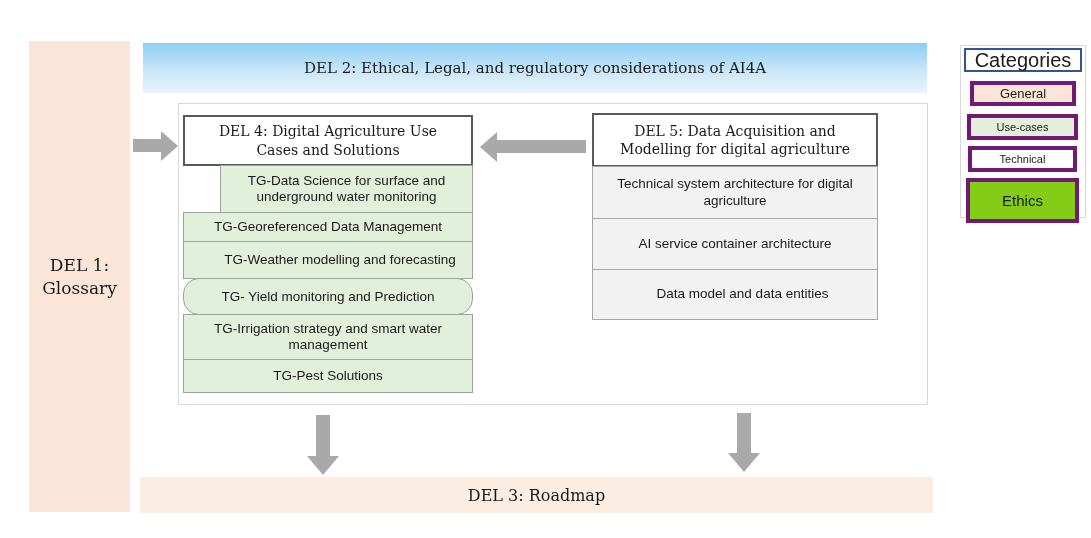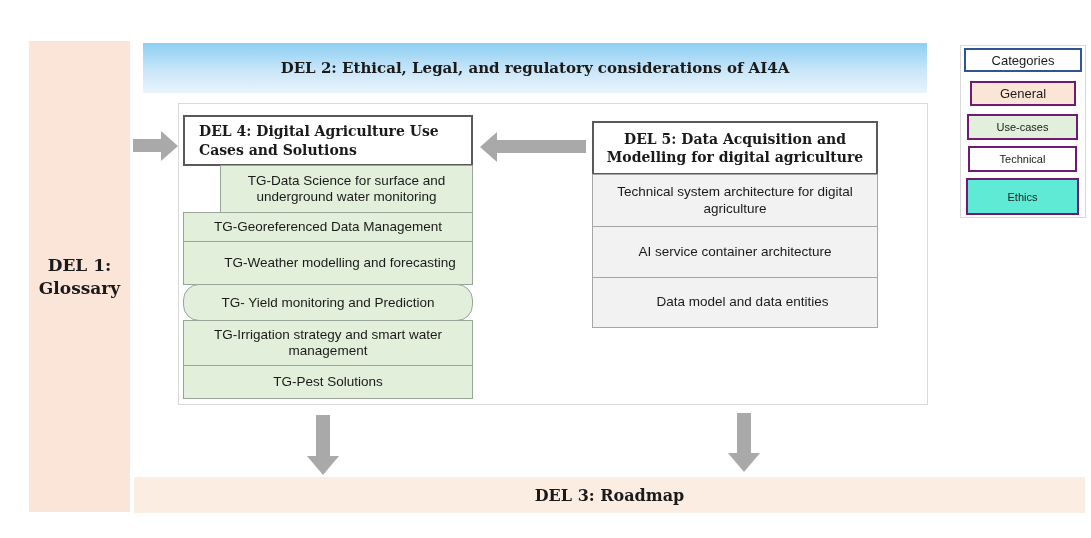--- a/index.html
+++ b/index.html
@@ -2,21 +2,21 @@
 <html><head>
 <meta charset="utf-8">
 <style>
   * { margin:0; padding:0; box-sizing:border-box; }
   html,body { background:#ffffff; }
   body { font-family:"Liberation Sans", sans-serif; color:#1a1a1a; }
   .stage {
     position:relative; width:1091px; height:538px; background:#ffffff;
     overflow:hidden;
   }
-  .slab { font-family:"DejaVu Serif", serif; font-weight:bold; }
+  .slab { font-family:"DejaVu Serif", serif; font-weight:normal; }
 
   
   .del1 {
     position:absolute; left:29px; top:41px; width:101px; height:471px;
     background:#fae5d8; display:flex; align-items:center; justify-content:center;
     text-align:center; font-size:17px; line-height:1.35; white-space:pre-line;
   }
 
   
   .del2 {
@@ -29,76 +29,76 @@
   
   .main-box {
     position:absolute; left:178px; top:103px; width:750px; height:302px;
     background:#ffffff; border:1px solid #d9d9d9;
   }
 
   
   .del4 { position:absolute; left:183px; top:115px; width:290px; }
   .del4 .hdr {
     border:2px solid #595959; background:#ffffff; height:51px;
-    display:flex; align-items:center; justify-content:center; text-align:left;
+    display:flex; align-items:center; justify-content:center; text-align:center;
     font-size:14px; line-height:1.3; padding:0 14px;
   }
   .del4 .cell {
     background:#e2efda; border:1px solid #9aa59a; margin-top:-1px;
     display:flex; align-items:center; justify-content:center; text-align:center;
     font-size:13.5px; line-height:1.18; padding:0 12px;
   }
   .del4 .cell:nth-of-type(2) { height:48px;margin-left:37px; }
   .del4 .cell:nth-of-type(3) { height:30px; }
-  .del4 .cell:nth-of-type(4) { height:44px;padding-left:36px; }
+  .del4 .cell:nth-of-type(4) { height:38px;padding-left:36px; }
   .del4 .cell:nth-of-type(5) { height:37px;border-radius:16px; }
   .del4 .cell:nth-of-type(6) { height:46px; }
   .del4 .cell:nth-of-type(7) { height:34px; }
 
   
   .del5 { position:absolute; left:592px; top:113px; width:286px; }
   .del5 .hdr {
     border:2px solid #595959; background:#ffffff; height:54px;
     display:flex; align-items:center; justify-content:center; text-align:center;
-    font-size:14px; line-height:1.3; padding:0 10px;margin-top:8px;
+    font-size:14px; line-height:1.3; padding:0 10px;
   }
   .del5 .cell {
     background:#f2f2f2; border:1px solid #a6a6a6; margin-top:-1px;
     display:flex; align-items:center; justify-content:center; text-align:center;
     font-size:13.5px; line-height:1.25; padding:0 12px;
   }
   .del5 .cell:nth-of-type(2) { height:53px; }
   .del5 .cell:nth-of-type(3) { height:52px; }
   .del5 .cell:nth-of-type(4) { height:51px;padding-left:27px; }
 
   
   .del3 {
-    position:absolute; left:134px; top:477px; width:951px; height:36px;
+    position:absolute; left:140px; top:477px; width:793px; height:36px;
     background:#fcede3; display:flex; align-items:center; justify-content:center;
     font-size:16px;
   }
 
   
   .legend {
     position:absolute; left:960px; top:45px; width:126px; height:173px;
     background:#ffffff; border:1px solid #d9d9d9;
   }
   .legend .title {
     position:absolute; left:3px; top:2px; width:118px; height:24px;
     border:2px solid #2f5597; background:#ffffff;
-    display:flex; align-items:center; justify-content:center; font-size:13px;
+    display:flex; align-items:center; justify-content:center; font-size:20px;
   }
   .lg-item {
-    position:absolute; border:2px solid #701a75;
+    position:absolute; border:4px solid #701a75;
     display:flex; align-items:center; justify-content:center;
   }
   .lg-general  { left:9px;  top:35px;  width:106px; height:25px; background:#fbe5d6; font-size:13px; }
   .lg-usecases { left:6px;  top:68px;  width:111px; height:26px; background:#e2efda; font-size:11px; }
   .lg-technical{ left:7px;  top:100px; width:109px; height:26px; background:#ffffff; font-size:11px; }
-  .lg-ethics   { left:5px;  top:132px; width:113px; height:37px; background:#5eead4; font-size:11px; }
+  .lg-ethics   { left:5px;  top:132px; width:113px; height:45px; background:#84cc16; font-size:15px; }
 
   
   .arrow-h { position:absolute; display:flex; align-items:center; }
   .arrow-h .shaft { flex:1; height:13px; background:#a9a9a9; }
   .arrow-h .head-r {
     width:0; height:0; border-top:15px solid transparent;
     border-bottom:15px solid transparent; border-left:17px solid #a9a9a9;
   }
   .arrow-h .head-l {
     width:0; height:0; border-top:15px solid transparent;

